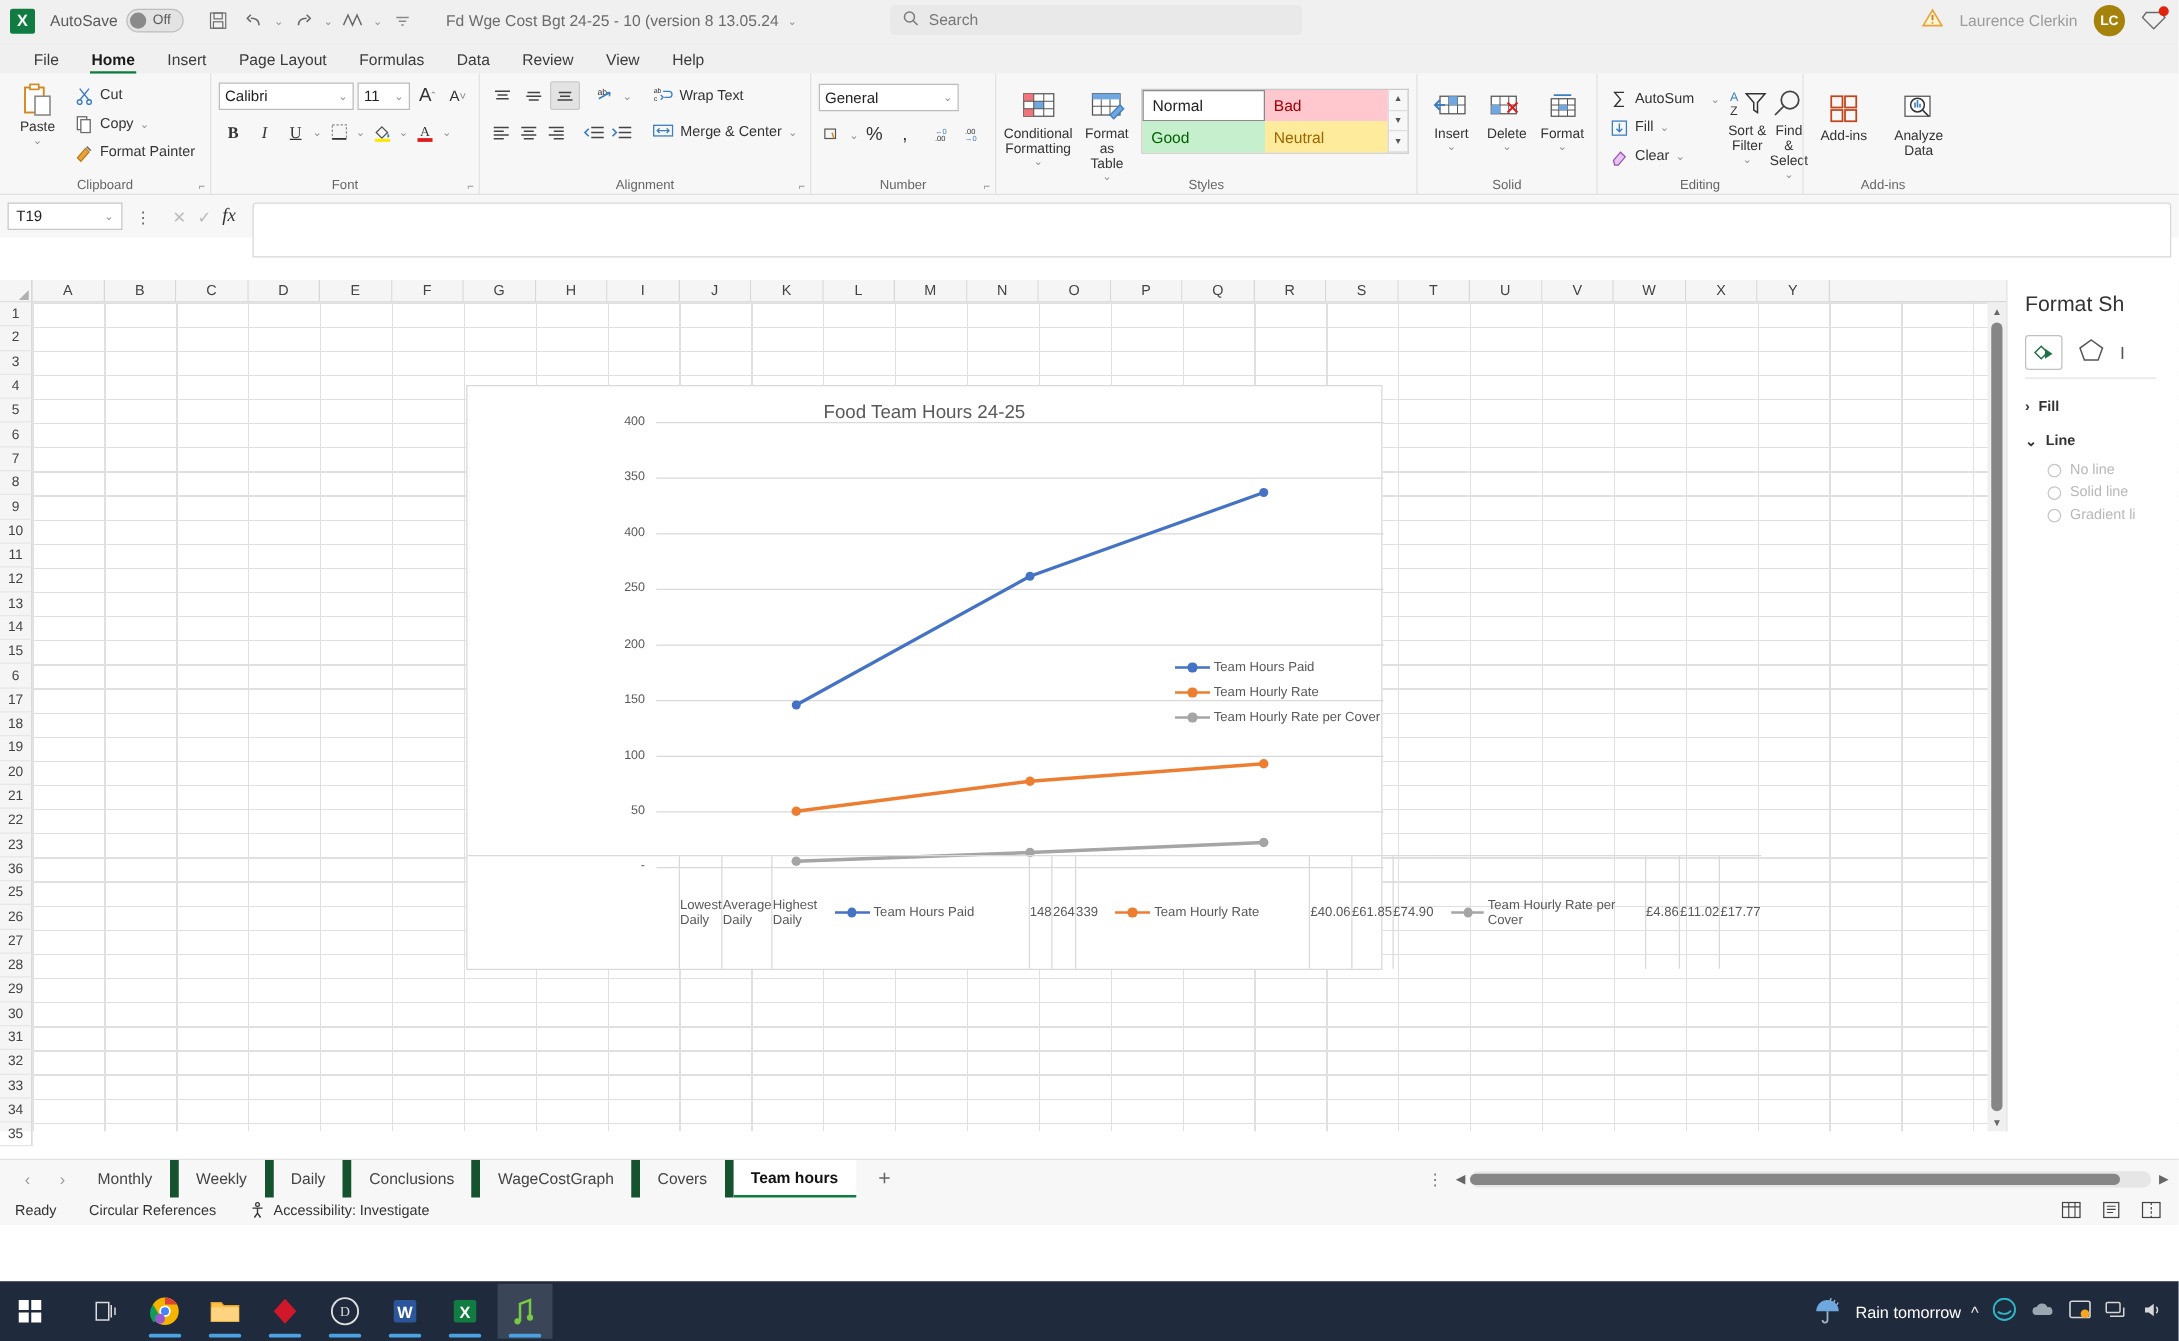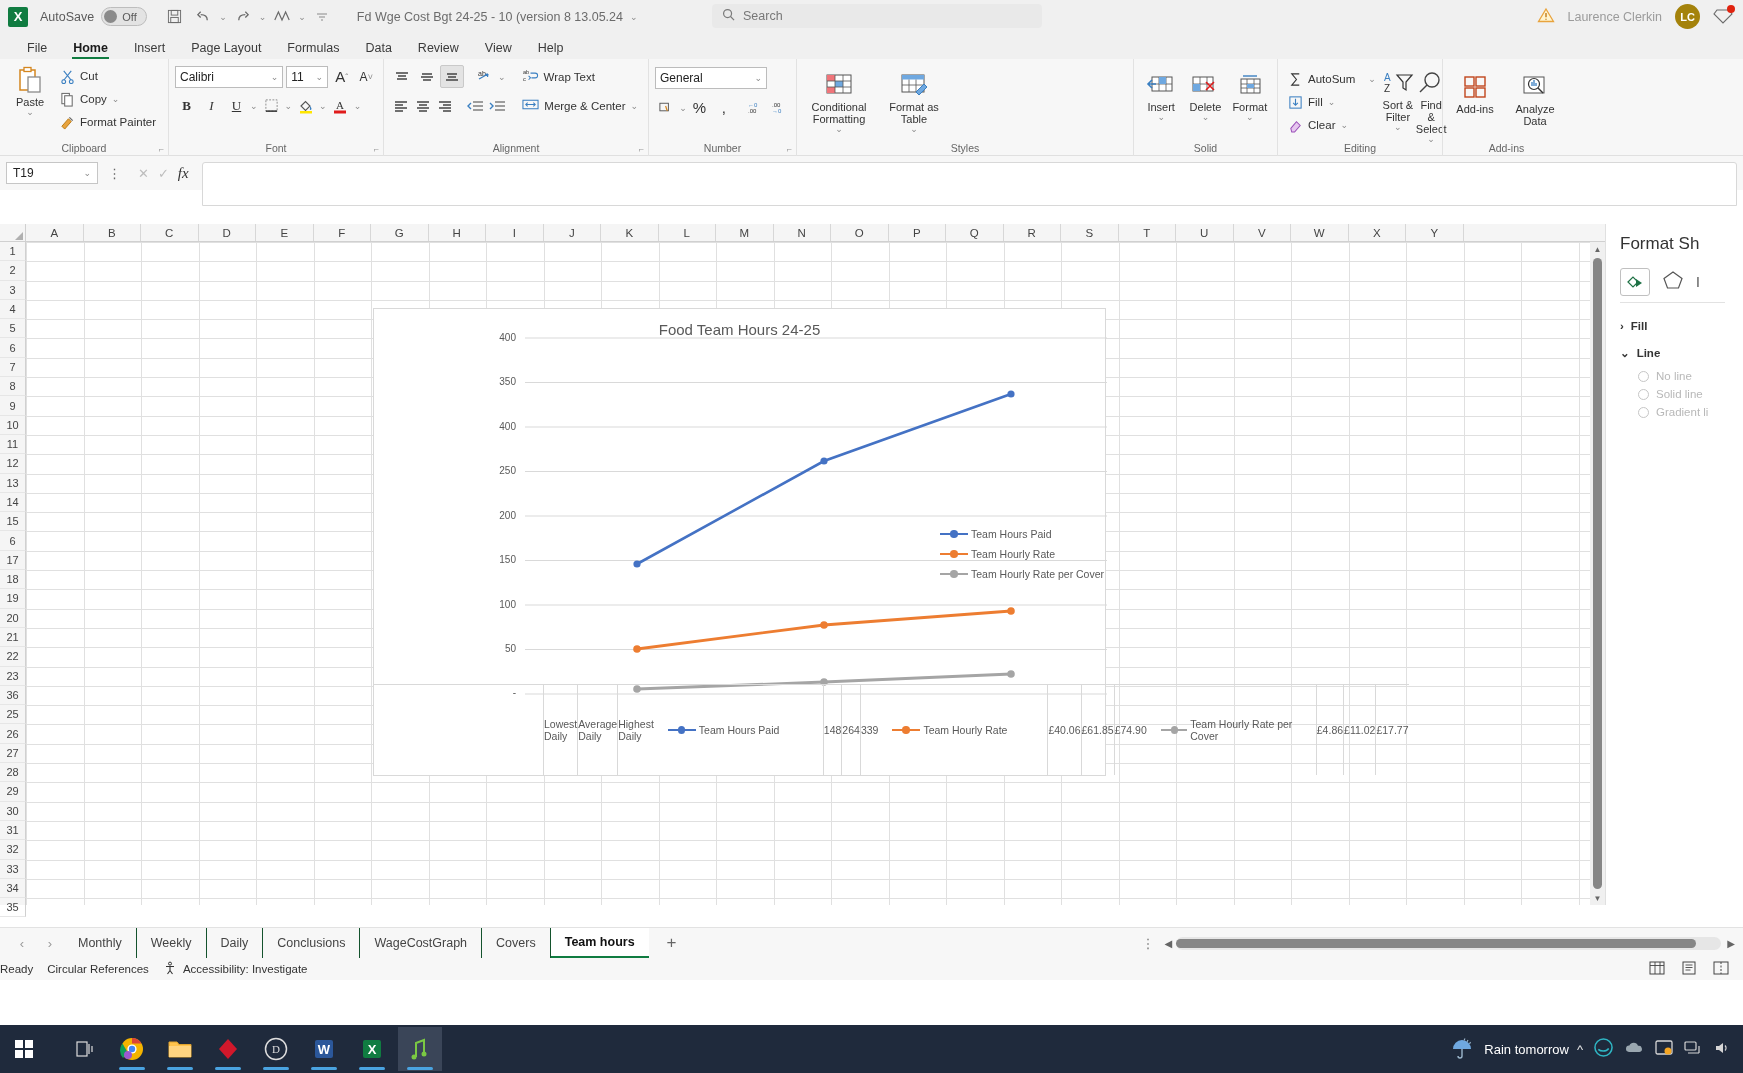--- a/index.html
+++ b/index.html
@@ -17,21 +17,21 @@
     padding: 0 8px; position: relative;
   }
   .xl-logo {
     width: 20px; height: 20px; background: #107c41; border-radius: 2px;
     color: #fff; font-size: 13px; font-weight: bold; display: flex;
     align-items: center; justify-content: center; margin-right: 12px;
   }
   .autosave-lbl { font-size: 12.5px; color: #5a5a5a; margin-right: 7px; }
   .toggle {
     width: 46px; height: 19px; border-radius: 10px; background: #e3e3e3;
-    border: 1px solid #bdbdbd; display: flex; align-items: center;
+    border: 1px solid #bdbdbd; display: flex; 
     padding: 2px; position: relative;
   }
   .toggle .knob { width: 13px; height: 13px; border-radius: 50%; background: #8a8a8a; }
   .toggle .off { font-size: 11px; color: #5a5a5a; margin-left: 5px; }
   .qat { display: flex; align-items: center; gap: 3px; margin-left: 14px; }
   .qat-btn {
     width: 26px; height: 24px; display: flex; align-items: center;
     justify-content: center; color: #616161; font-size: 14px;
   }
   .caret { font-size: 9px; color: #8a8a8a; }
@@ -267,42 +267,42 @@
 
   
   .sheet-bar {
     position: absolute; left: 0; right: 0; bottom: 115px; height: 31px;
     background: #f7f7f7; display: flex; align-items: center; padding-left: 8px;
     border-top: 1px solid #e2e2e2;
   }
   .navarrow { width: 28px; text-align: center; color: #9a9a9a; font-size: 13px; }
   .stab {
     font-size: 12.5px; color: #444; padding: 4px 14px; white-space: nowrap;
-    border-right: 1px solid #14532d; height: 31px; display: flex; align-items: center;
+    border-right: 7px solid #14532d; height: 31px; display: flex; align-items: center;
   }
   .stab.active {
     background: #fff; font-weight: bold; color: #111; border: none;
     border-bottom: 3px solid #107c41; position: relative;
   }
   .addsheet { font-size: 17px; color: #666; padding: 0 18px; }
   .sb-dots { margin-left: auto; color: #777; font-size: 13px; padding-right: 10px; }
   .hscroll {
     width: 545px; height: 13px; background: #e6e6e6; border-radius: 7px;
     margin-right: 6px; position: relative;
   }
   .hthumb {
     position: absolute; left: 0; top: 2px; width: 520px; height: 9px;
     background: #868686; border-radius: 5px;
   }
 
   
   .statusbar {
     position: absolute; left: 0; right: 0; bottom: 93px; height: 22px;
-    background: #f7f7f7; display: flex; align-items: center; gap: 14px;
-    font-size: 11.5px; color: #333;
+    background: #f7f7f7; display: flex; align-items: center; gap: 26px;
+    padding-left: 12px; font-size: 11.5px; color: #333;
   }
   .sb-right { margin-left: auto; display: flex; align-items: center; gap: 16px; padding-right: 14px; }
   .view-btn { color: #444; font-size: 13px; }
 
   
   .taskbar {
     position: absolute; left: 0; right: 0; bottom: 0; height: 48px;
     background: #1f2a3c; display: flex; align-items: center;
   }
   .start {
@@ -662,20 +662,37 @@
           <span class="ic">
             <svg width="30" height="26" viewBox="0 0 30 26">
                 <rect x="3" y="2" width="22" height="17" fill="#fff" stroke="#555"></rect>
                 <rect x="3" y="2" width="22" height="4.5" fill="#6fa8e0"></rect>
                 <path d="M10 6.5v12.5M17 6.5v12.5M3 12h22" stroke="#555" stroke-width=".8"></path>
                 <path d="M17 19 25 11l3 3-8 8Z" fill="#6fa8e0" stroke="#3a7fc1"></path>
               </svg>
           </span>
           <span>Format as Table</span>
           <span class="caret">⌄</span>
+        </div>
+        <div style="display:flex;padding-top:3px">
+          <div class="stylebox">
+            <div style="display:flex;flex-direction:column">
+              <div class="stylecell s-normal">Normal</div>
+              <div class="stylecell s-good">Good</div>
+            </div>
+            <div style="display:flex;flex-direction:column">
+              <div class="stylecell s-bad">Bad</div>
+              <div class="stylecell s-neutral">Neutral</div>
+            </div>
+          </div>
+          <div class="style-scroll">
+            <div>▲</div>
+            <div>▼</div>
+            <div>▼</div>
+          </div>
         </div>
       </div>
       <div class="rgroup-label">Styles</div>
     </div>
 
     <div class="rgroup" style="width:144px">
       <div class="rg-body" style="padding-top:5px">
         <div class="big-btn">
           <span class="ic">
             <svg width="30" height="24" viewBox="0 0 30 24">

